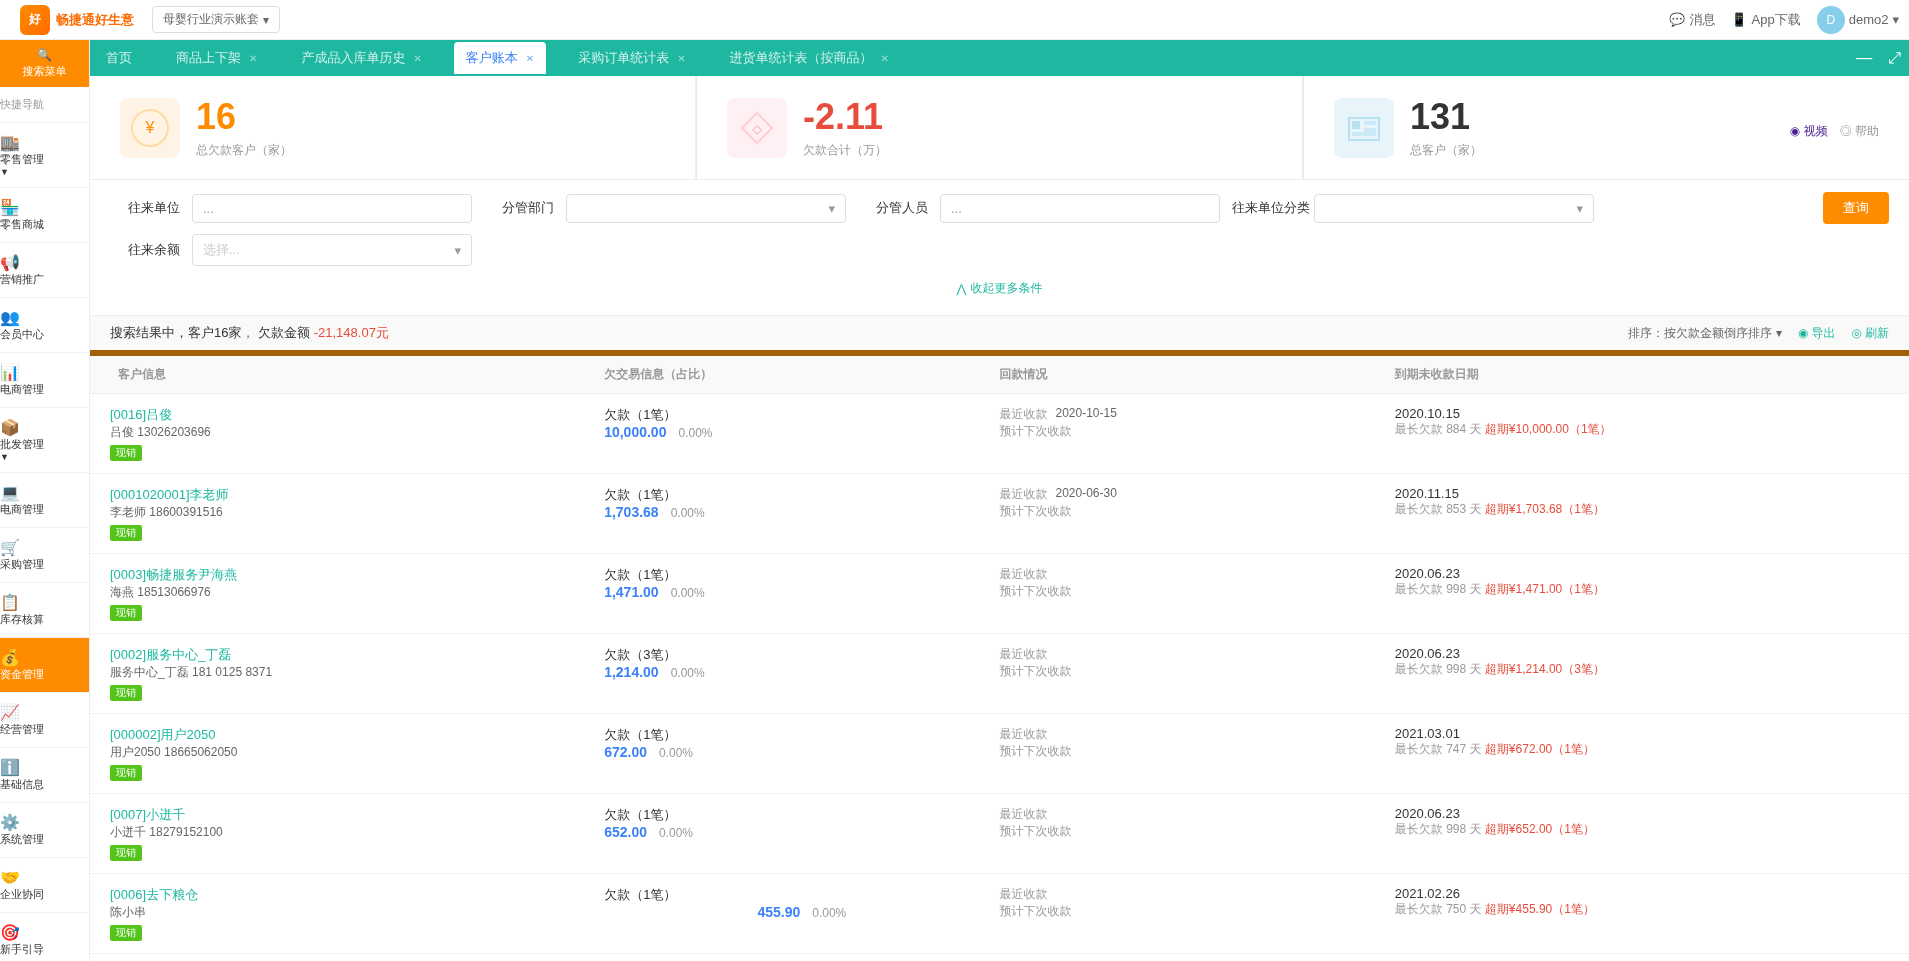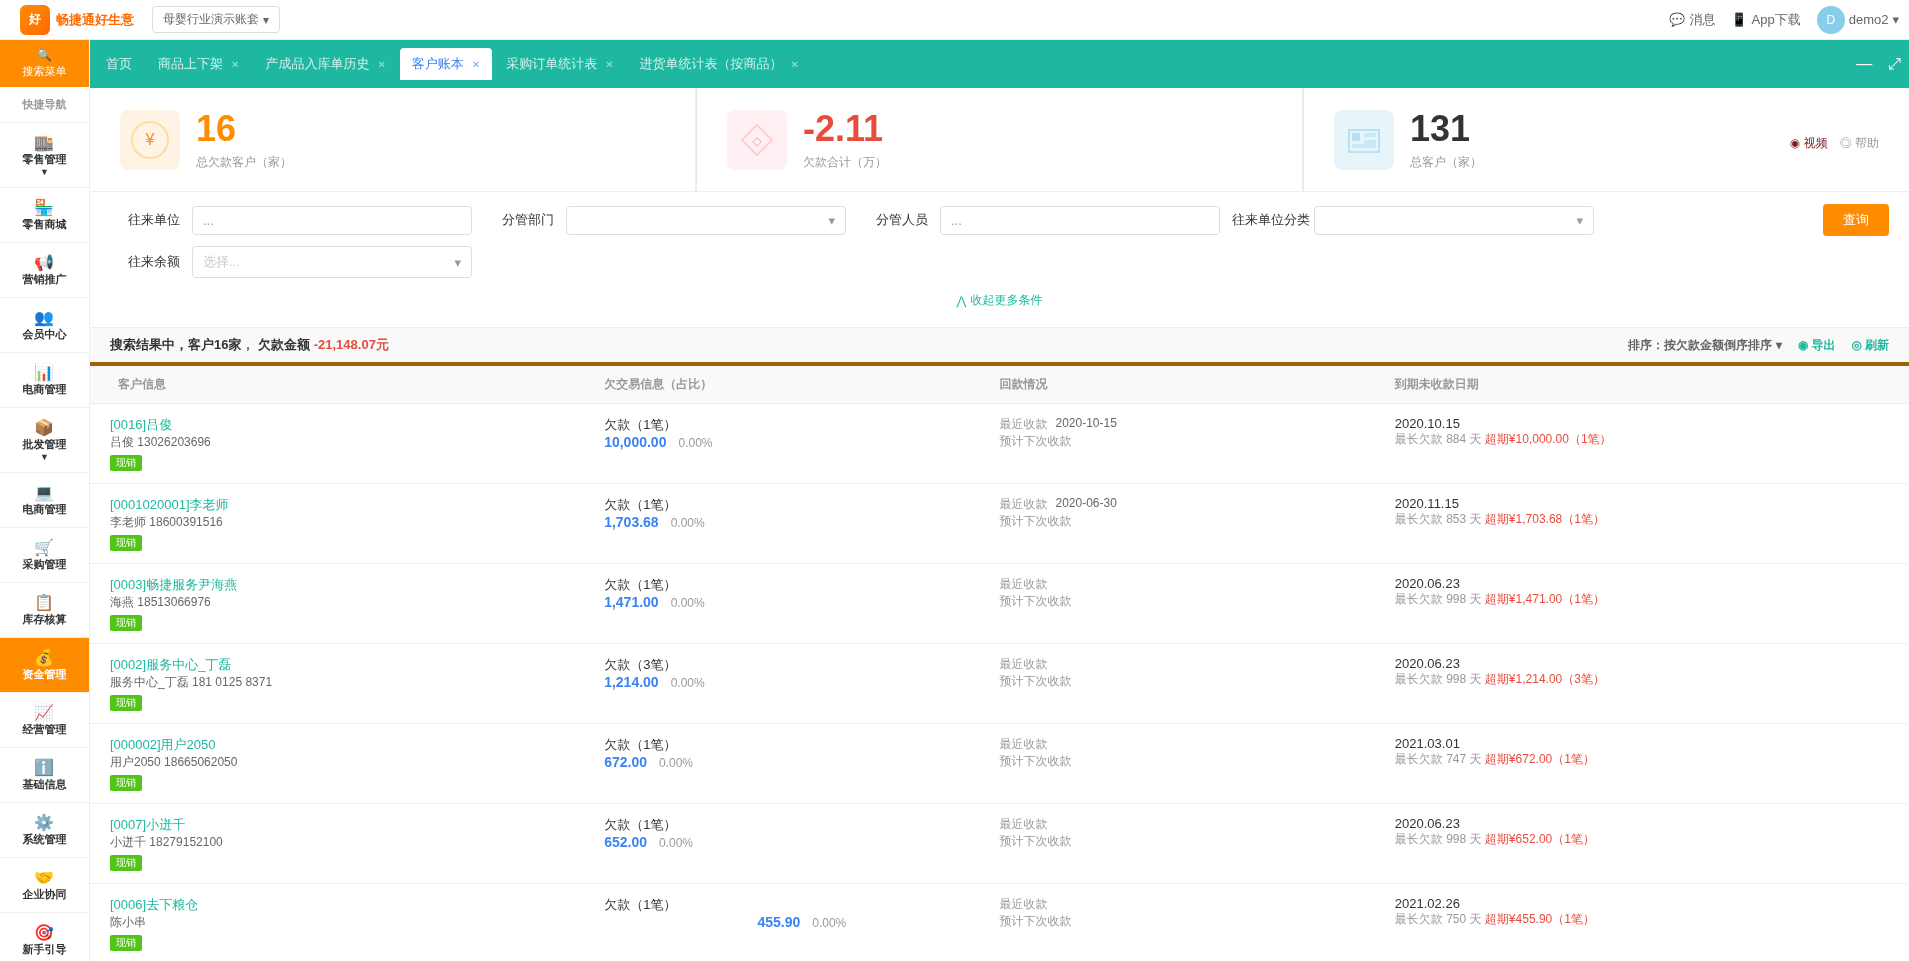--- a/index.html
+++ b/index.html
@@ -16,28 +16,28 @@
     .top-bar-right { display: flex; align-items: center; gap: 16px; }
     .top-right-item { display: flex; align-items: center; gap: 4px; cursor: pointer; color: #666; font-size: 13px; }
     .avatar { width: 28px; height: 28px; border-radius: 50%; background: #ccc; overflow: hidden; display: flex; align-items: center; justify-content: center; font-size: 12px; color: white; background: #87CEEB; }
 
     
     .main-layout { display: flex; flex: 1; overflow: hidden; }
 
     
     .sidebar { width: 90px; background: #fff; border-right: 1px solid #eee; display: flex; flex-direction: column; overflow-y: auto; }
     .sidebar-search { padding: 8px; background: #ff8c00; color: white; text-align: center; font-size: 12px; cursor: pointer; }
-    .sidebar-item { display: flex; flex-direction: column; align-items: center; padding: 10px 12px; cursor: pointer; color: #333; font-size: 12px; border-bottom: 1px solid #f0f0f0; font-weight: bold; }
+    .sidebar-item { display: flex; flex-direction: column; align-items: flex-start; padding: 10px 0; cursor: pointer; color: #333; font-size: 12px; border-bottom: 1px solid #f0f0f0; }
     .sidebar-item.active { background: #ff8c00; color: white; }
 
     
     .content-area { flex: 1; display: flex; flex-direction: column; overflow: hidden; }
 
     
-    .tab-bar { height: 48px; background: #1eb8a0; display: flex; align-items: center; padding: 0 4px; gap: 2px; }
+    .tab-bar { height: 36px; background: #1eb8a0; display: flex; align-items: center; padding: 0 4px; gap: 20px; }
     .tab { display: flex; align-items: center; gap: 4px; padding: 0 12px; height: 32px; border-radius: 4px 4px 0 0; cursor: pointer; font-size: 13px; color: rgba(255,255,255,0.8); white-space: nowrap; }
     .tab.active { background: #fff; color: #3b82f6; }
     .tab-close { font-size: 10px; cursor: pointer; opacity: 0.7; margin-left: 4px; }
     .tab-bar-actions { margin-left: auto; display: flex; gap: 8px; align-items: center; }
     .tab-bar-btn { color: white; cursor: pointer; font-size: 16px; padding: 4px; }
 
     
     .page-content { flex: 1; overflow-y: auto; background: #f5f5f5; }
 
     
@@ -60,21 +60,21 @@
     .filter-section { background: #fff; padding: 12px 20px; border-bottom: 1px solid #eee; }
     .filter-row { display: flex; align-items: center; gap: 12px; margin-bottom: 10px; }
     .filter-label { font-size: 13px; color: #333; width: 70px; text-align: right; white-space: nowrap; }
     .filter-input { flex: 1; display: flex; align-items: center; border: 1px solid #ddd; border-radius: 4px; padding: 6px 10px; font-size: 13px; color: #999; cursor: pointer; max-width: 280px; position: relative; }
     .filter-select { flex: 1; display: flex; align-items: center; border: 1px solid #ddd; border-radius: 4px; padding: 6px 10px; font-size: 13px; color: #999; cursor: pointer; max-width: 280px; }
     .filter-select .arrow { margin-left: auto; }
     .filter-btn { background: #ff8c00; color: white; border: none; border-radius: 4px; padding: 7px 20px; font-size: 13px; cursor: pointer; margin-left: auto; }
     .collapse-btn { display: flex; align-items: center; justify-content: center; gap: 4px; color: #1eb8a0; font-size: 12px; cursor: pointer; padding: 6px; }
 
     
-    .results-bar { display: flex; align-items: center; justify-content: space-between; padding: 8px 20px; background: #f9f9f9; border-bottom: 4px solid #a16207; font-weight: bold; }
+    .results-bar { display: flex; align-items: center; justify-content: space-between; padding: 8px 20px; background: #f9f9f9; border-bottom: 6px solid #a16207; }
     .results-text { font-size: 13px; color: #666; }
     .results-text span { color: #333; }
     .results-text .red { color: #e74c3c; }
     .results-actions { display: flex; align-items: center; gap: 16px; font-size: 12px; color: #666; }
     .sort-select { display: flex; align-items: center; gap: 4px; cursor: pointer; }
     .action-btn { display: flex; align-items: center; gap: 3px; cursor: pointer; color: #1eb8a0; }
 
     
     .data-table { width: 100%; background: #fff; }
     .table-header { display: grid; grid-template-columns: 2.5fr 2fr 2fr 2.5fr; padding: 10px 20px; background: #f9f9f9; border-bottom: 1px solid #eee; font-size: 12px; color: #999; font-weight: bold; }
@@ -274,21 +274,21 @@
                 <rect x="20" y="13" width="12" height="4" fill="#87CEEB" opacity="0.3"></rect>
                 <rect x="20" y="20" width="12" height="4" fill="#87CEEB" opacity="0.3"></rect>
                 <rect x="8" y="24" width="24" height="4" fill="#87CEEB" opacity="0.3"></rect>
               </svg>
             </div>
             <div class="stat-content">
               <div class="stat-number black">131</div>
               <div class="stat-label">总客户（家）</div>
             </div>
             <div class="stat-help">
-              <span style="cursor:pointer;color:#7f1d1d;">◉ 视频</span>
+              <span style="cursor:pointer;color:#4c1d95;">◉ 视频</span>
               <span style="cursor:pointer;color:#999;">◎ 帮助</span>
             </div>
           </div>
         </div>
 
         <div class="filter-section">
           <div class="filter-row">
             <span class="filter-label">往来单位</span>
             <div class="filter-input">
               <span>...</span>

